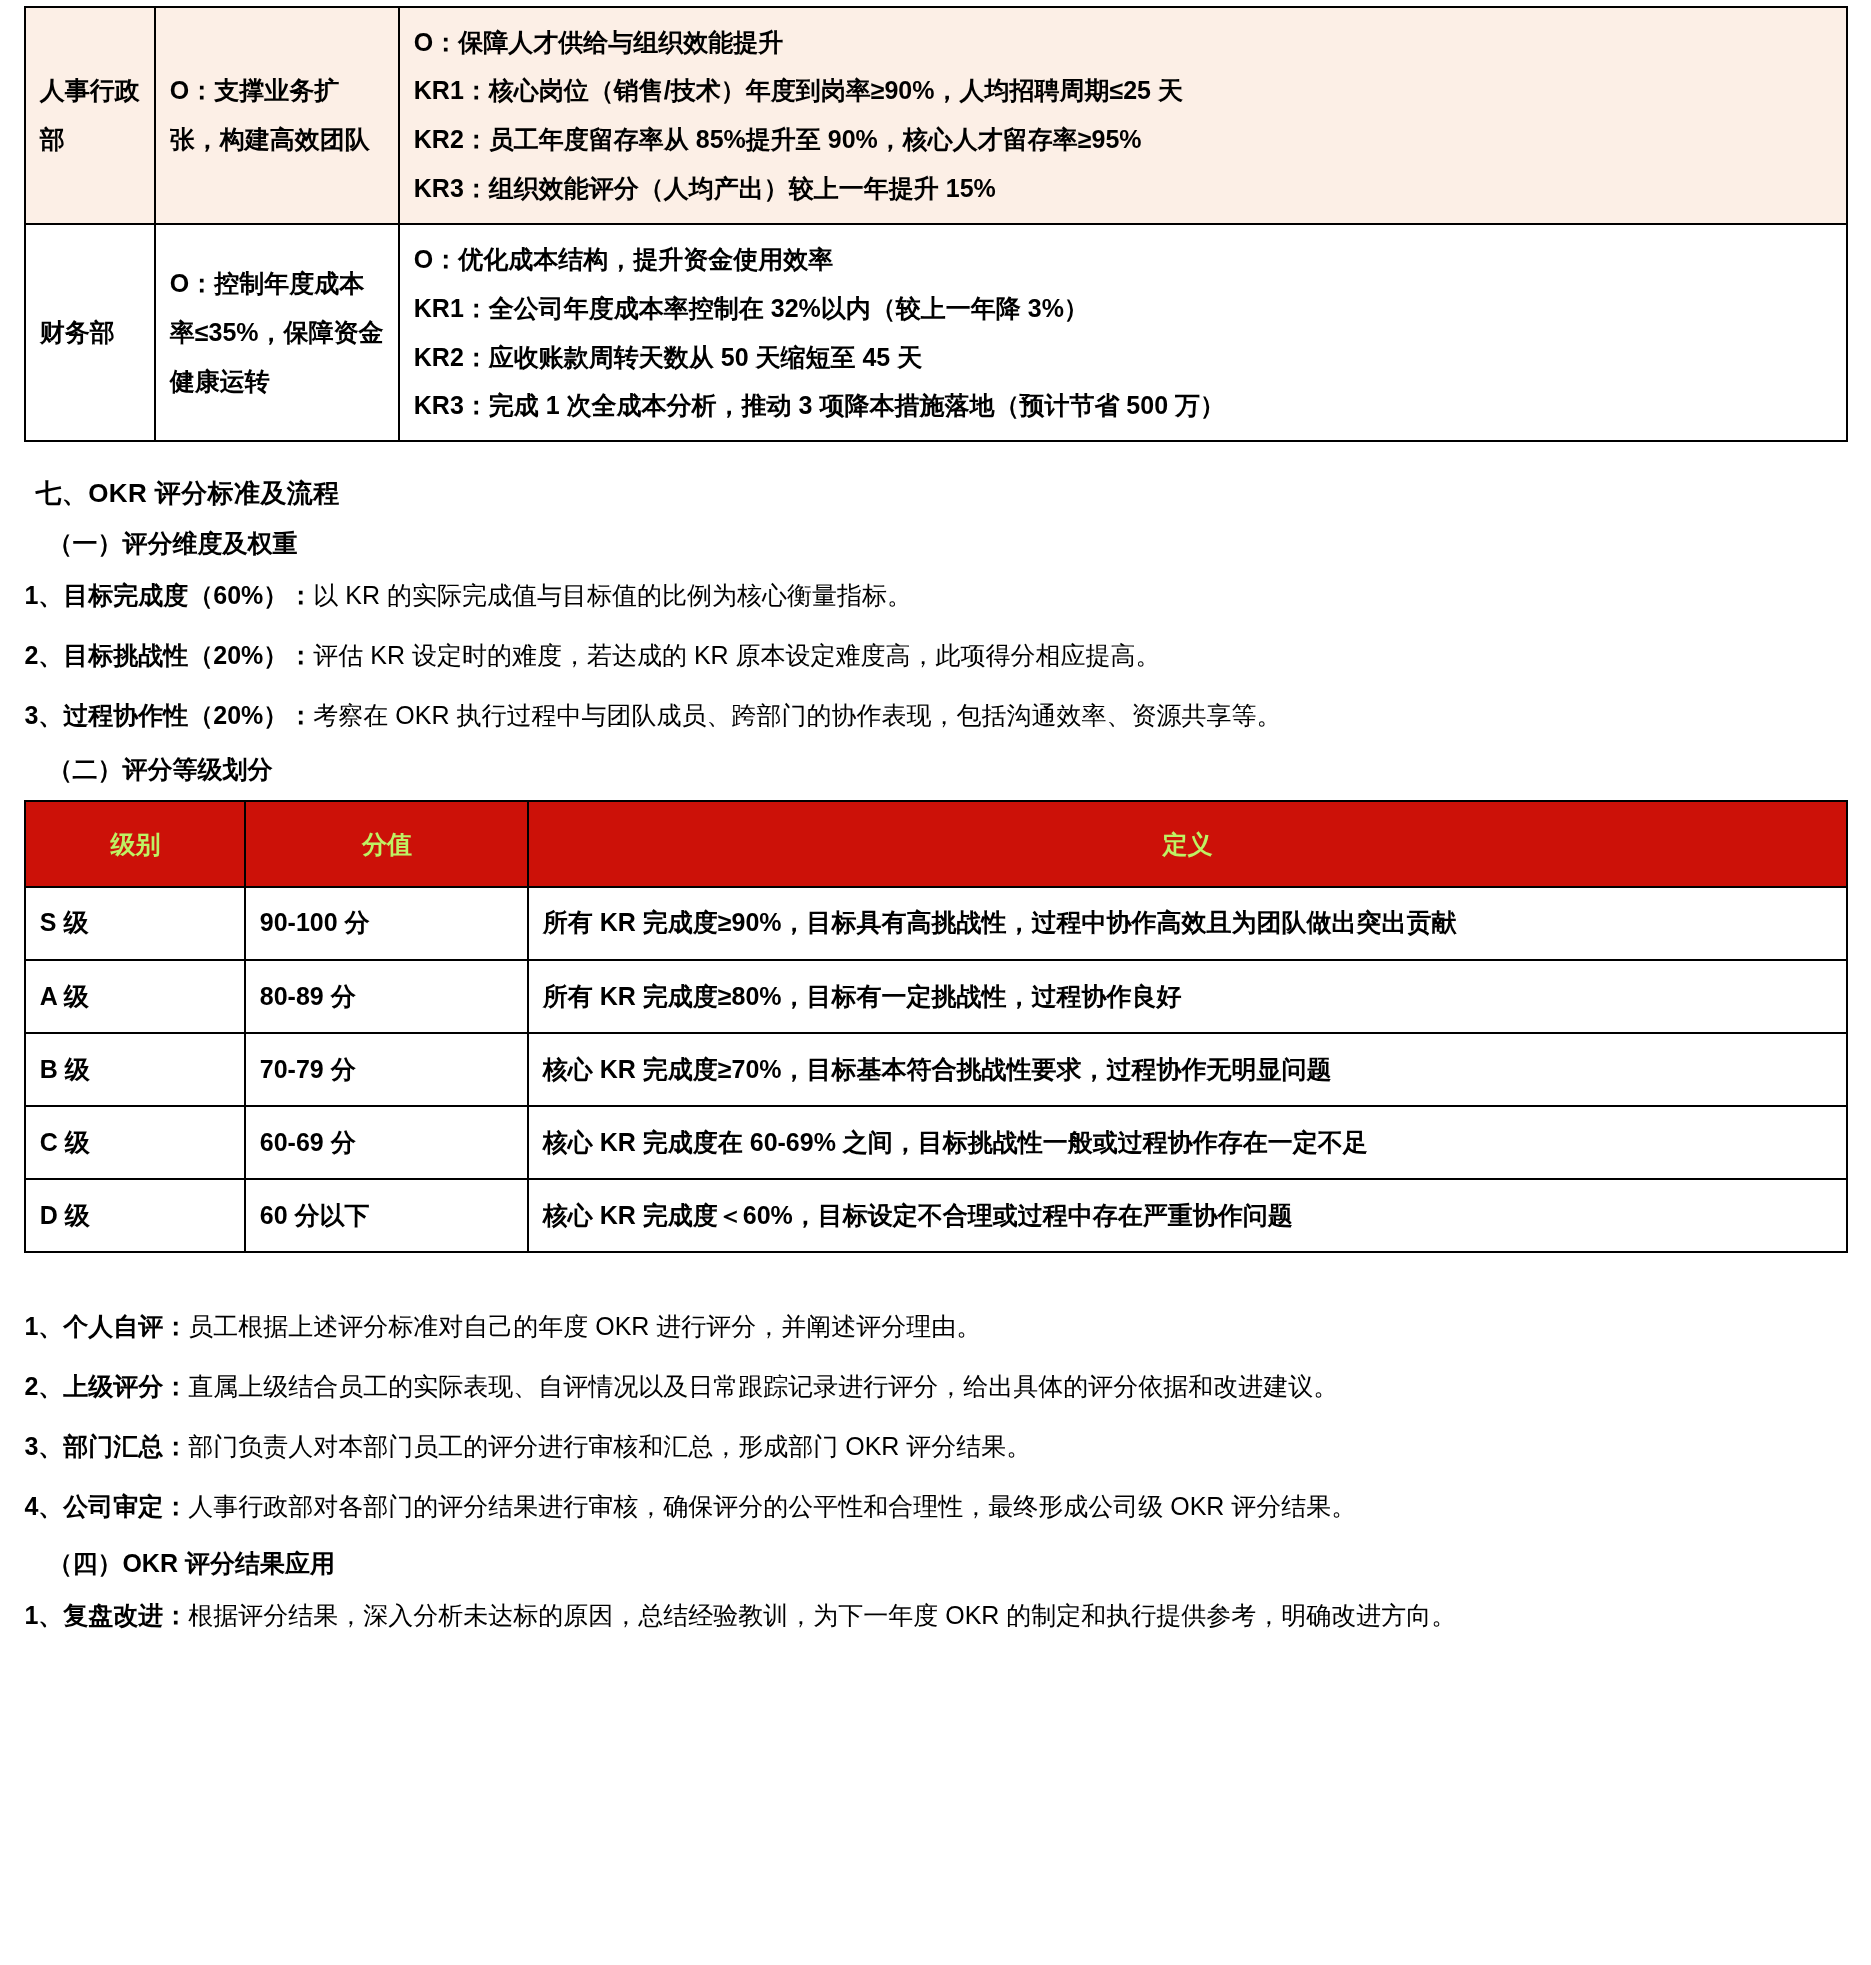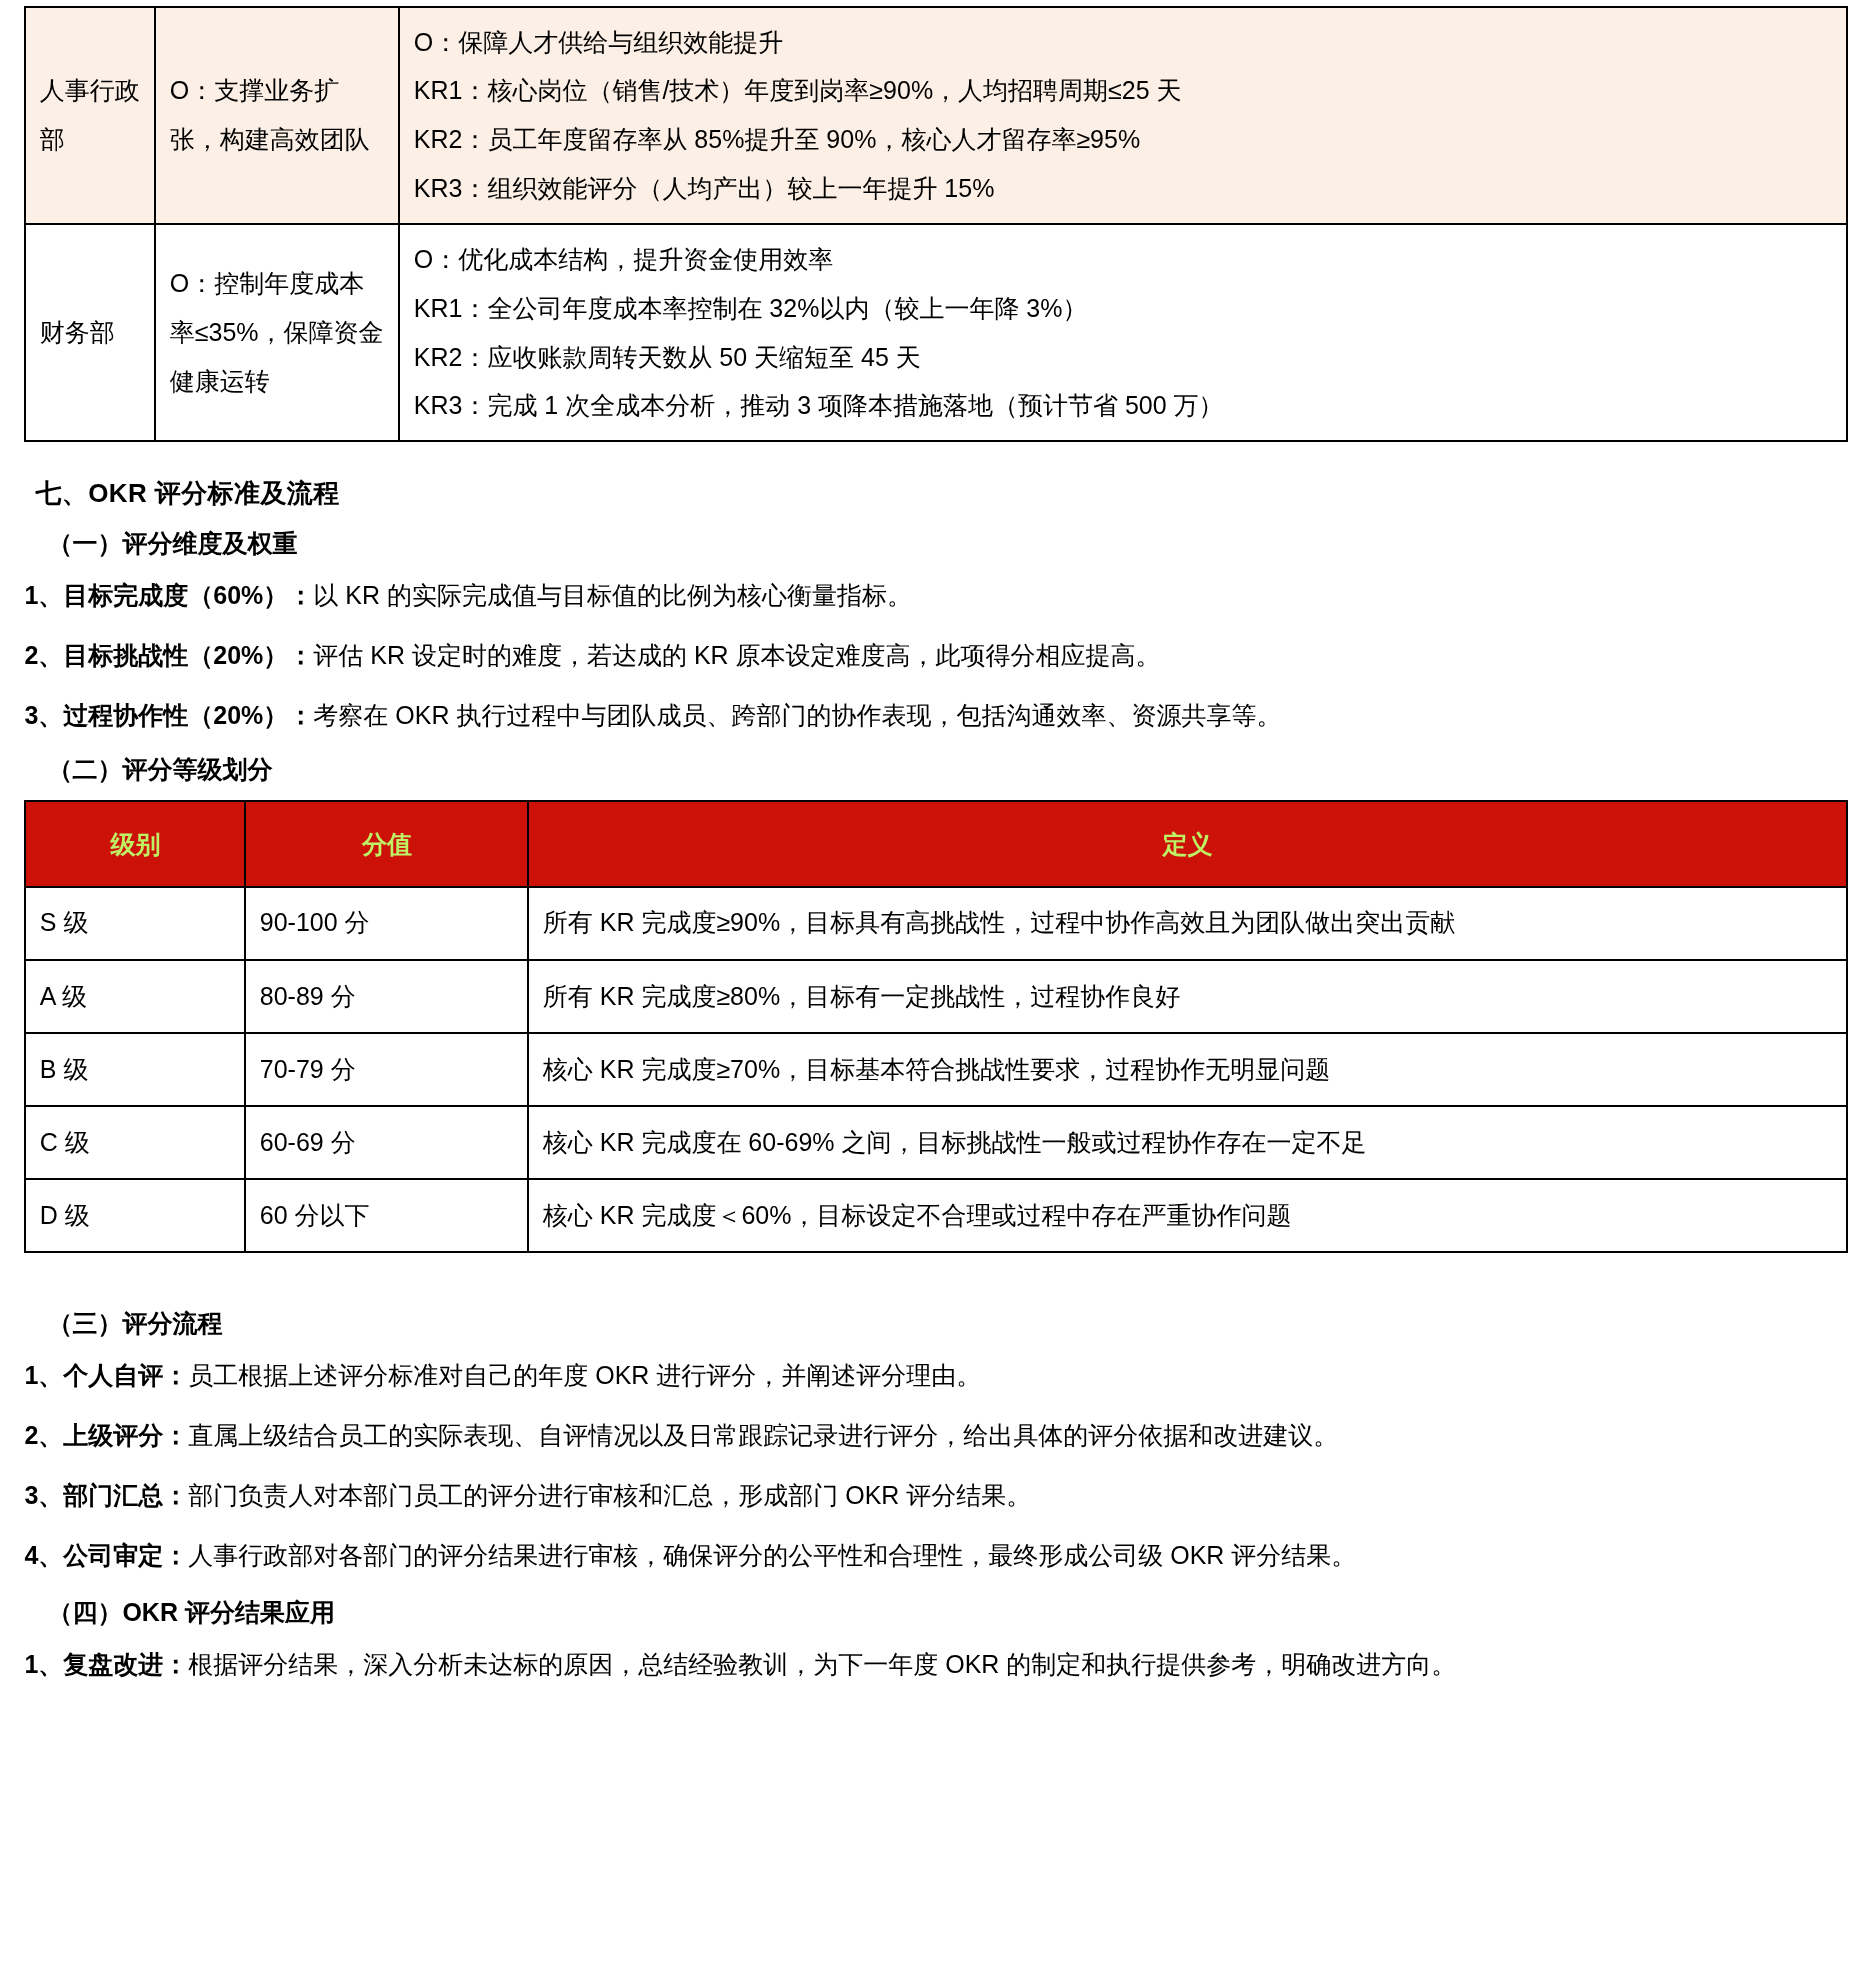--- a/index.html
+++ b/index.html
@@ -25,21 +25,21 @@
     border-collapse: collapse;
     width: 100%;
     table-layout: fixed;
   }
   td, th {
     border: 2px solid #000000;
     vertical-align: middle;
     padding: 10.2px 13.4px;
     font-size: 24.4px;
     line-height: 1.95;
-    font-weight: normal;
+    font-weight: bold;
   }
 
   
   .okr-table {
     margin-top: 5.5px;
   }
   .okr-table td {
     font-size: 25px;
     line-height: 1.95;
   }
@@ -199,21 +199,20 @@
       <tr>
         <td class="c-level">D 级</td>
         <td class="c-score">60 分以下</td>
         <td class="c-def">核心 KR 完成度＜60%，目标设定不合理或过程中存在严重协作问题</td>
       </tr>
     </tbody>
   </table>
 
   <div class="spacer-lg"></div>
 
-  <h3 class="h-sub">（三）评分流程</h3>
 
   <p class="para">
     <span class="lead">1、个人自评：</span><span>员工根据上述评分标准对自己的年度 OKR 进行评分，并阐述评分理由。</span>
   </p>
   <p class="para">
     <span class="lead">2、上级评分：</span><span>直属上级结合员工的实际表现、自评情况以及日常跟踪记录进行评分，给出具体的评分依据和改进建议。</span>
   </p>
   <p class="para">
     <span class="lead">3、部门汇总：</span><span>部门负责人对本部门员工的评分进行审核和汇总，形成部门 OKR 评分结果。</span>
   </p>

